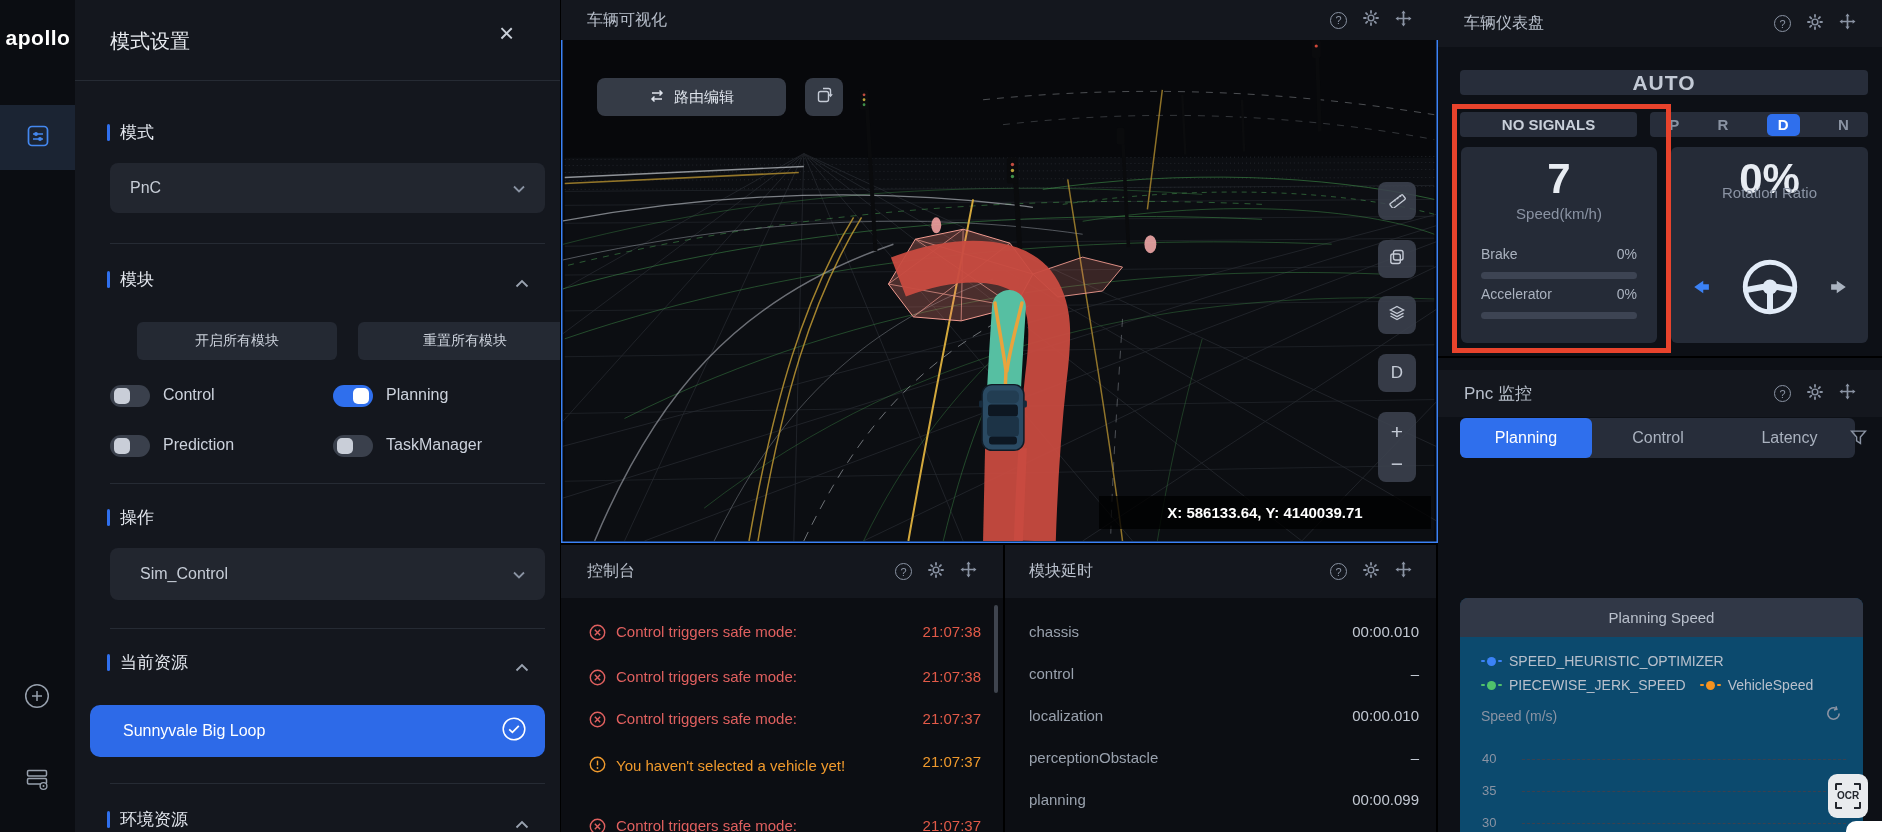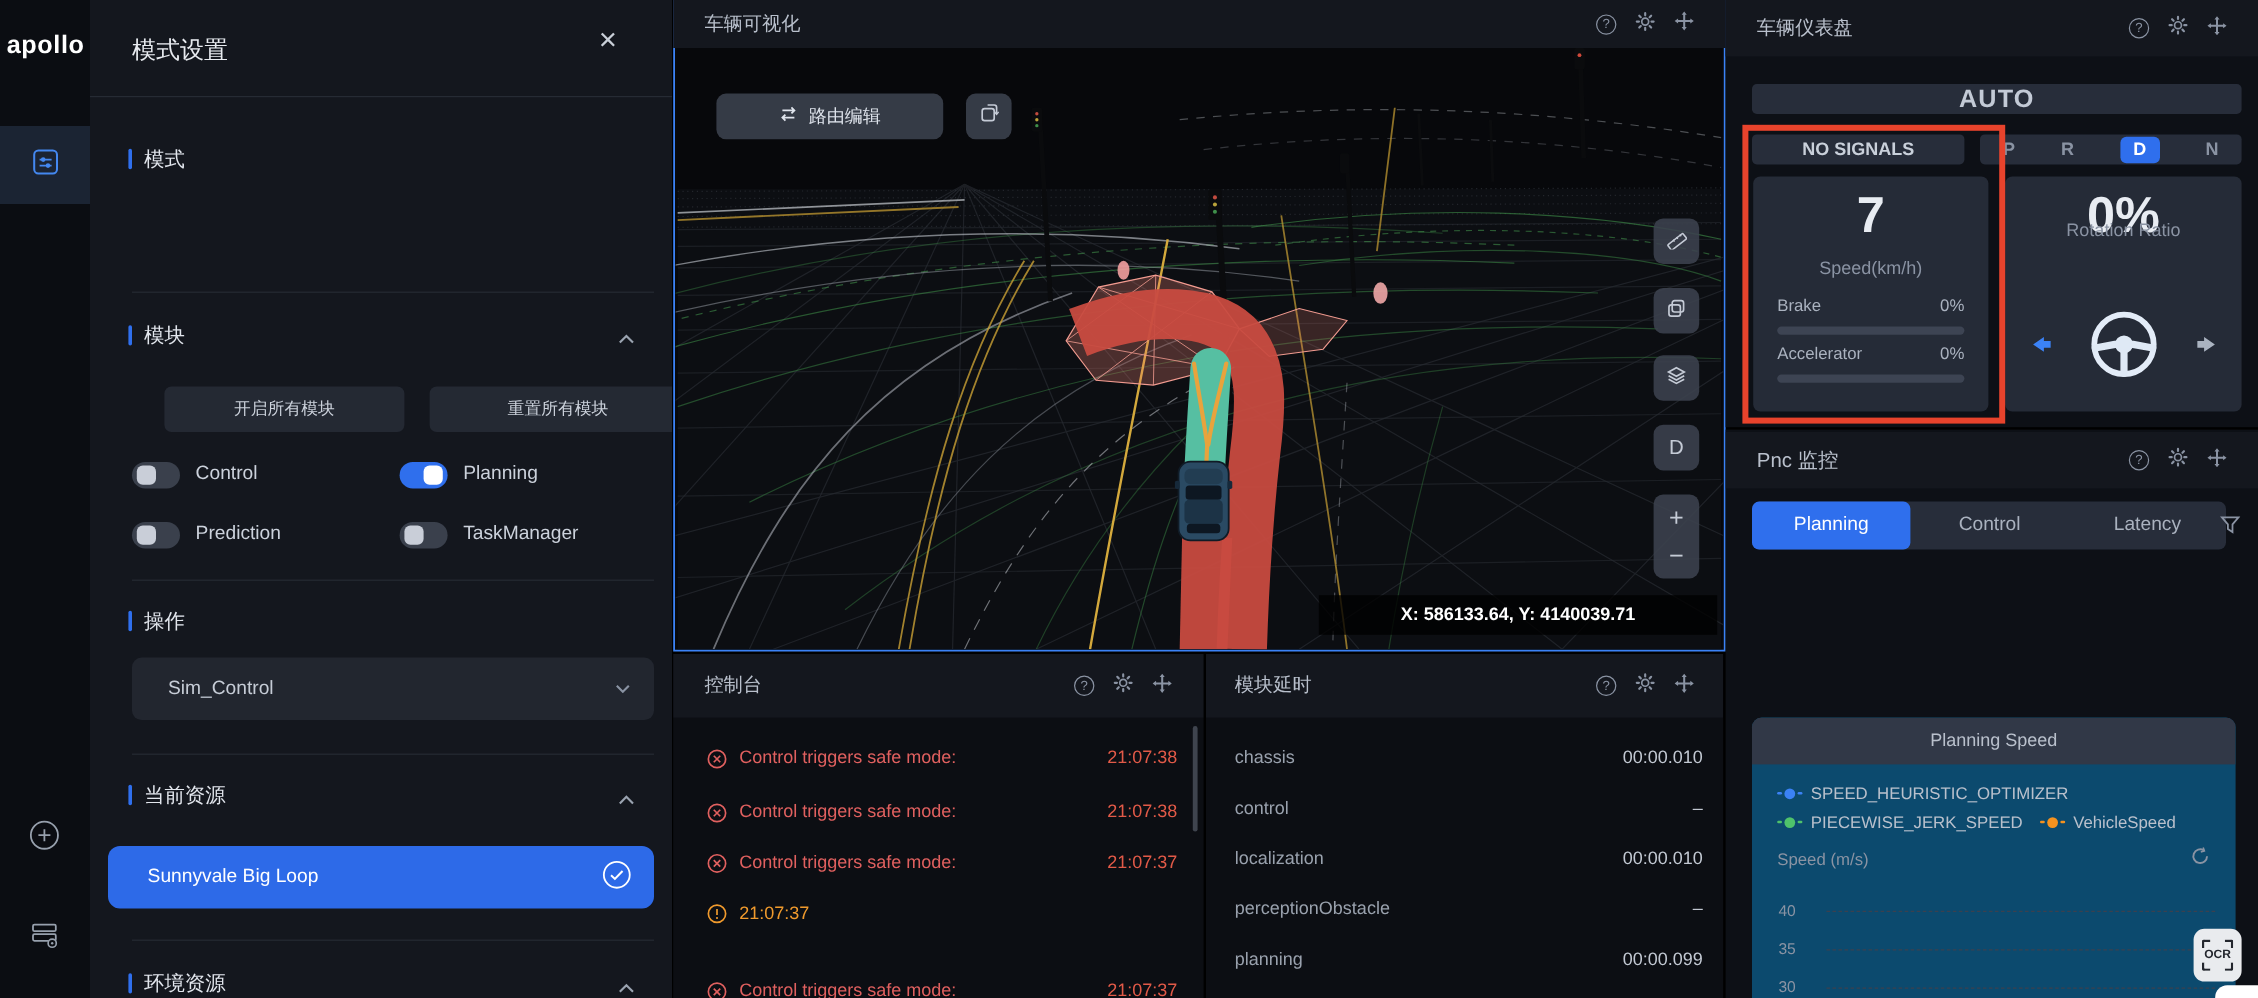--- a/index.html
+++ b/index.html
@@ -81,20 +81,28 @@
 
   <div class="abs" style="left:75px;top:0;width:485px;height:832px;background:#14171e;overflow:hidden;">
     <div class="abs" style="left:35px;top:28px;font-size:20px;color:#e8ebf0;">模式设置</div>
     <div class="abs" style="left:424px;top:20px;font-size:26px;color:#c9cfd8;line-height:1;cursor:pointer;">×</div>
     <div class="divider" style="left:0;top:80px;width:485px;"></div>
 
     <div class="abs seclabel" style="left:32px;top:121px;">
       <span class="secbar"></span>
       <span>模式</span>
     </div>
+    <div class="select" style="left:35px;top:163px;width:435px;height:50px;">
+      <span>PnC</span>
+      <span>
+        <svg width="12" height="8" viewBox="0 0 12 8" fill="none">
+            <path d="M1 1.5 L6 6.5 L11 1.5" stroke="#8a93a3" stroke-width="1.8"></path>
+          </svg>
+      </span>
+    </div>
     <div class="divider" style="left:35px;top:243px;width:435px;"></div>
 
     <div class="abs seclabel" style="left:32px;top:268px;">
       <span class="secbar"></span>
       <span>模块</span>
     </div>
     <div class="abs" style="left:440px;top:274px;">
       <svg width="14" height="9" viewBox="0 0 14 9" fill="none">
           <path d="M1.5 7.5 L7 2 L12.5 7.5" stroke="#9aa3b0" stroke-width="1.8"></path>
         </svg>
@@ -442,20 +450,21 @@
       <span class="t-err">21:07:37</span>
     </div>
     <div class="c-row c-warn" style="left:28px;top:208px;width:392px;align-items:center;">
       <span>
         <svg width="17" height="17" viewBox="0 0 17 17" fill="none" stroke="currentColor" stroke-width="1.4">
           <circle cx="8.5" cy="8.5" r="7.2"></circle>
             <path d="M8.5 4.6 V9.4"></path>
             <circle cx="8.5" cy="12" r="0.9" fill="currentColor" stroke="none"></circle>
         </svg>
       </span>
+      <span style="flex:1;line-height:26px;">You haven't selected a vehicle yet!</span>
       <span style="align-self:flex-start;">21:07:37</span>
     </div>
     <div class="c-row c-err" style="left:28px;top:272px;width:392px;">
       <span style="margin-top:1px;">
         <svg width="17" height="17" viewBox="0 0 17 17" fill="none" stroke="currentColor" stroke-width="1.4">
           <circle cx="8.5" cy="8.5" r="7.2"></circle>
             <path d="M5.8 5.8 L11.2 11.2 M11.2 5.8 L5.8 11.2"></path>
         </svg>
       </span>
       <span style="flex:1;">Control triggers safe mode:</span>
@@ -537,21 +546,21 @@
 
     <div class="abs" style="left:212px;top:112px;width:218px;height:25px;background:#272d3a;border-radius:4px;display:flex;align-items:center;justify-content:space-around;color:#8a93a3;font-size:15px;font-weight:bold;">
       <span>P</span>
       <span>R</span>
       <span style="background:#2f6fed;color:#fff;width:33px;height:22px;border-radius:5px;display:flex;align-items:center;justify-content:center;">D</span>
       <span>N</span>
     </div>
 
     <div class="card" style="left:23px;top:147px;width:196px;height:196px;">
       <div style="text-align:center;margin-top:8px;color:#e8ecf2;font-size:42px;font-weight:bold;">7</div>
-      <div style="text-align:center;margin-top:12px;color:#8a93a3;font-size:15px;">Speed(km/h)</div>
+      <div style="text-align:center;margin-top:2px;color:#8a93a3;font-size:15px;">Speed(km/h)</div>
       <div style="position:absolute;left:20px;top:99px;right:20px;display:flex;justify-content:space-between;color:#aab2bf;font-size:14px;">
         <span>Brake</span>
         <span>0%</span>
       </div>
       <div class="bar-track" style="left:20px;top:125px;width:156px;"></div>
       <div style="position:absolute;left:20px;top:139px;right:20px;display:flex;justify-content:space-between;color:#aab2bf;font-size:14px;">
         <span>Accelerator</span>
         <span>0%</span>
       </div>
       <div class="bar-track" style="left:20px;top:165px;width:156px;"></div>
@@ -577,21 +586,21 @@
         <svg width="22" height="18" viewBox="0 0 16 16">
             <path d="M6 2.5 L6 5.5 H1 V10.5 H6 V13.5 L14 8 Z" fill="#aab3c0"></path>
           </svg>
       </div>
     </div>
   </div>
 
   <div class="abs" style="left:1452px;top:104px;width:219px;height:249px;border:5px solid #e8432c;z-index:50;"></div>
 
   <div class="abs" style="left:1438px;top:358px;width:444px;height:474px;background:#0d1016;overflow:hidden;">
-    <div class="abs" style="left:0;top:2px;width:444px;height:47px;background:#14171e;display:flex;align-items:center;justify-content:space-between;padding:0 26px;">
+    <div class="abs" style="left:0;top:12px;width:444px;height:47px;background:#14171e;display:flex;align-items:center;justify-content:space-between;padding:0 26px;">
       <span class="hdr-title" style="font-size:17px;">Pnc 监控</span>
       <span class="icons">
         <span class="help-c">?</span>
         <span>
           <svg width="18" height="18" viewBox="0 0 20 20" fill="none">
             <circle cx="10" cy="10" r="3.2" stroke="#8a93a3" stroke-width="1.6"></circle>
             <g stroke="#8a93a3" stroke-width="2" stroke-linecap="round">
               <path d="M10 2.2 V4.2 M10 15.8 V17.8 M2.2 10 H4.2 M15.8 10 H17.8 M4.5 4.5 L5.9 5.9 M14.1 14.1 L15.5 15.5 M15.5 4.5 L14.1 5.9 M5.9 14.1 L4.5 15.5"></path>
             </g>
           </svg>

